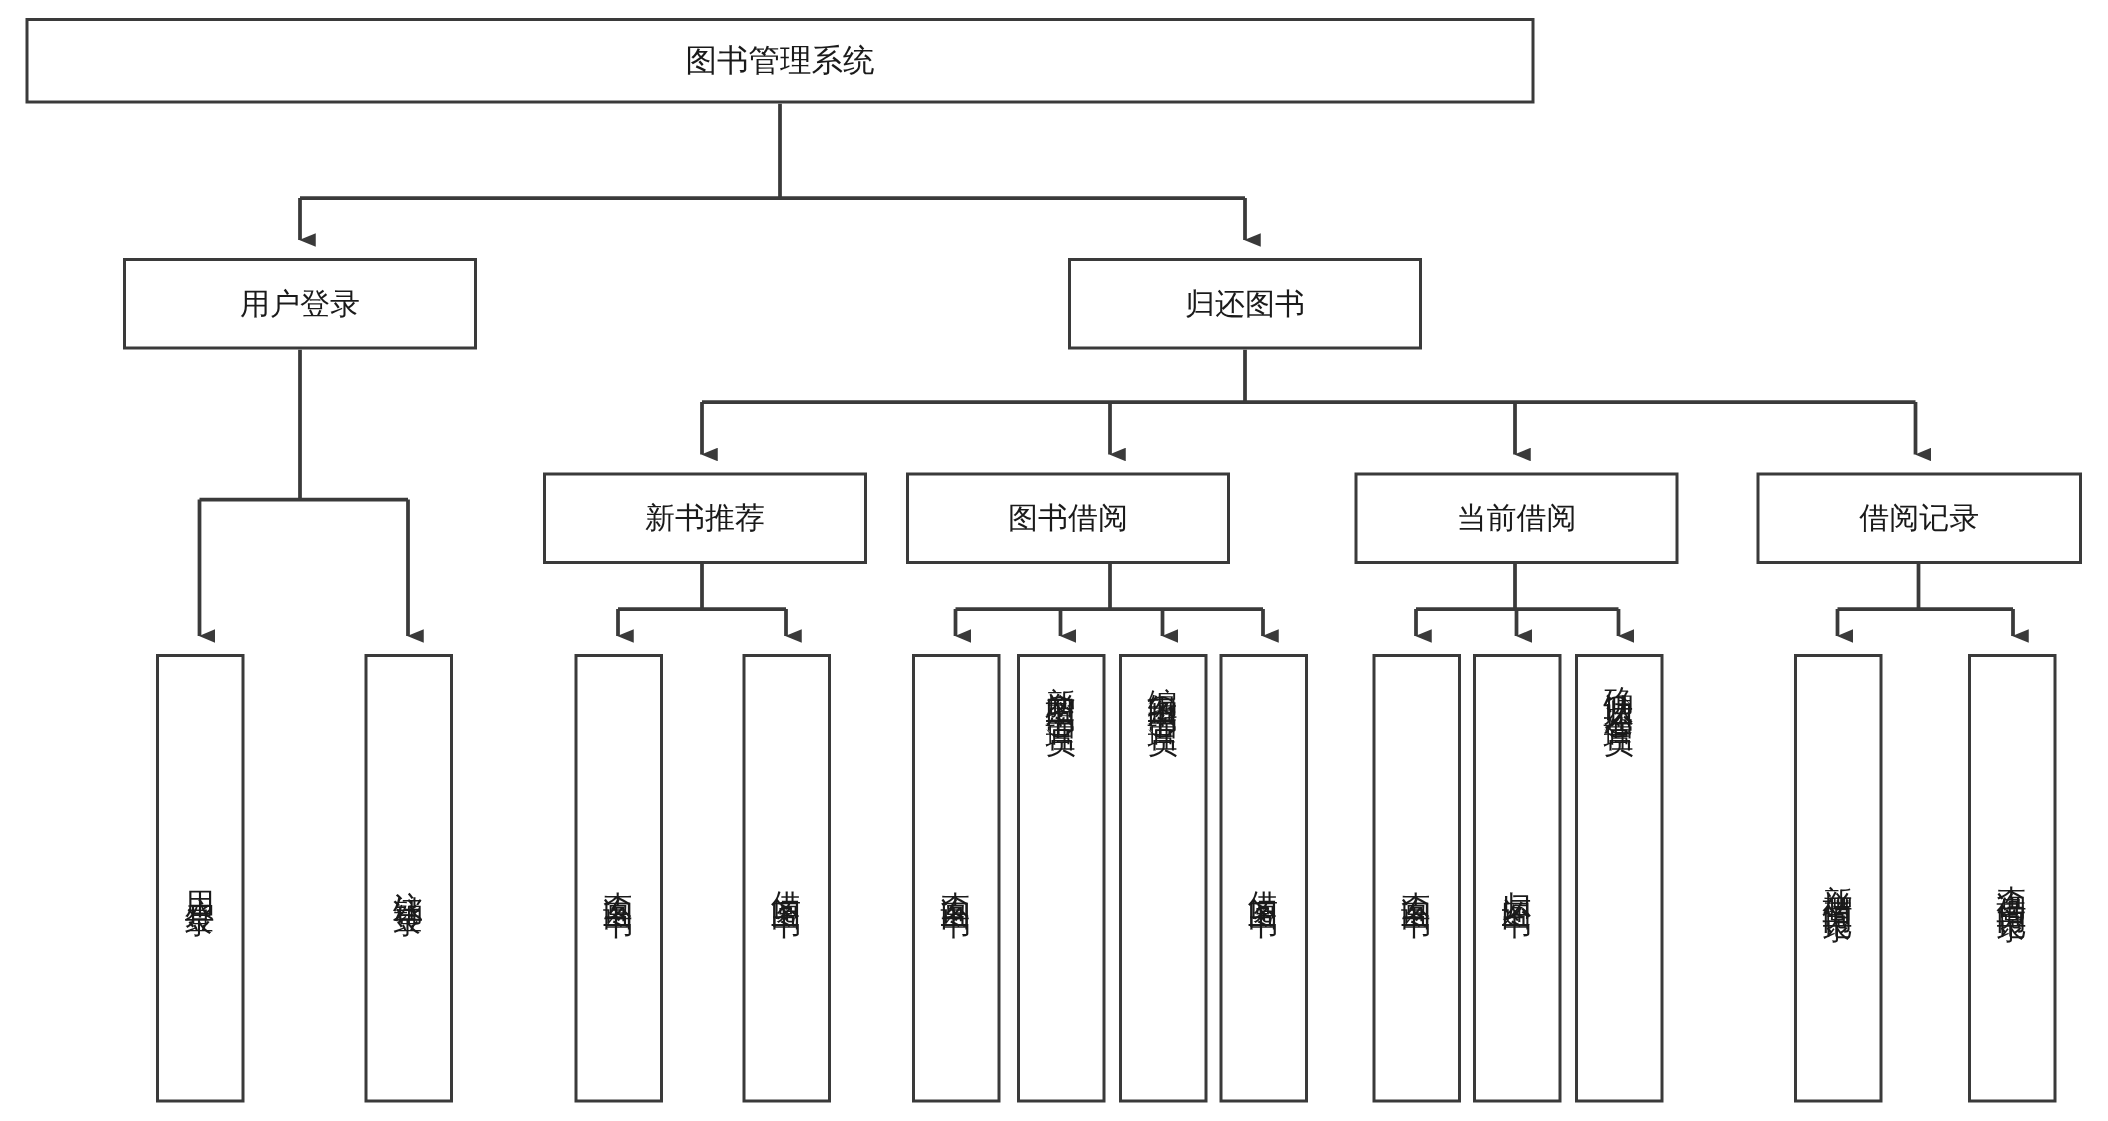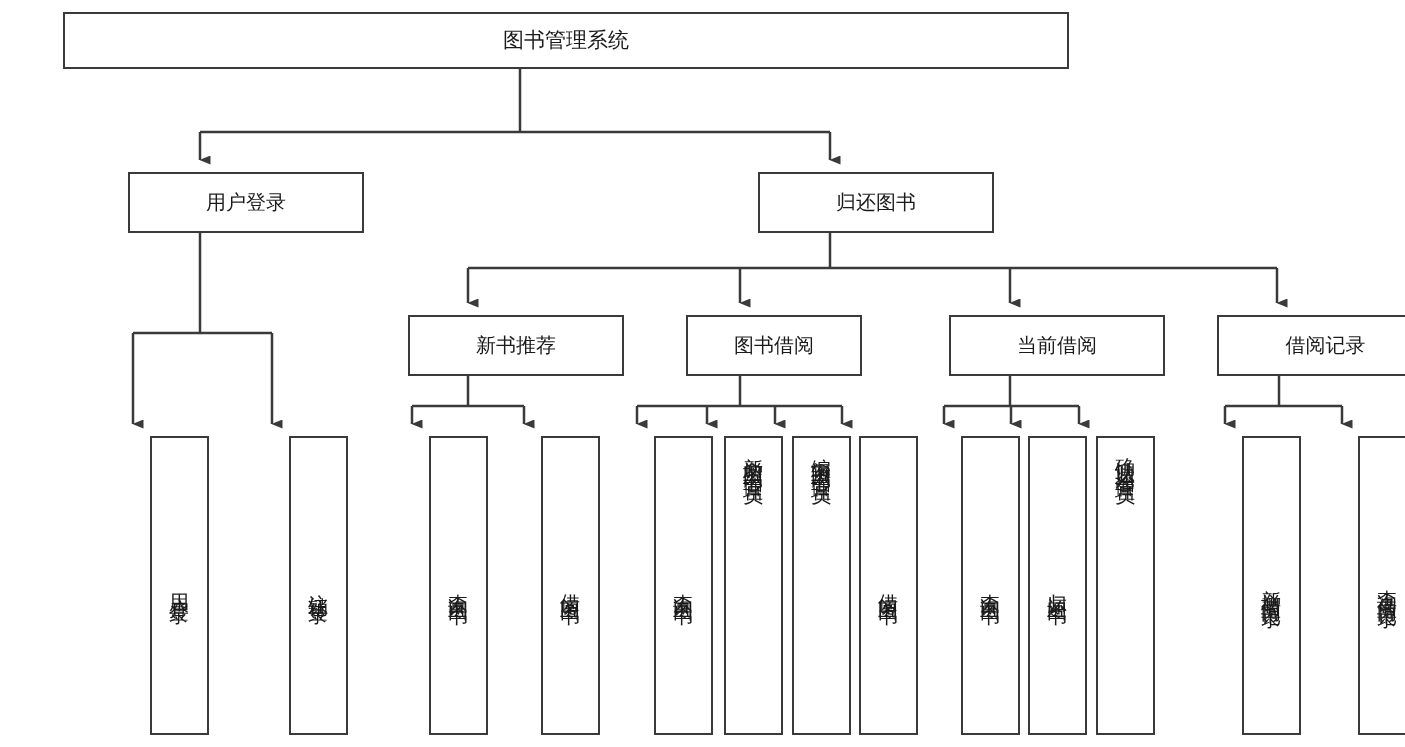--- a/index.html
+++ b/index.html
@@ -28,21 +28,20 @@
   }
   .node {
     position: absolute;
     border: 2.5px solid #3a3a3a;
     background: #ffffff;
     display: flex;
     align-items: center;
     justify-content: center;
     color: #1a1a1a;
     z-index: 2;
-    margin-left: 46px;
   }
   .node .label {
     display: block;
     text-align: center;
     line-height: 1.18;
     white-space: nowrap;
   }
   
   .node.root {
     left: 17px;
@@ -59,21 +58,21 @@
   .node.n-userlogin { left: 82px;  top: 172px; width: 236px; }
   .node.n-bookmgr   { left: 712px; top: 172px; width: 236px; }
 
   
   .node.lvl3 {
     top: 315px;
     height: 61px;
     font-size: 20px;
   }
   .node.n-newrec    { left: 362px;  width: 216px; }
-  .node.n-borrow    { left: 640px;  width: 176px; }
+  .node.n-borrow    { left: 604px;  width: 216px; }
   .node.n-current   { left: 903px;  width: 216px; }
   .node.n-records   { left: 1171px; width: 217px; }
 
   
   .node.leaf {
     top: 436px;
     height: 299px;
     width: 59px;
     font-size: 20px;
     align-items: center;

